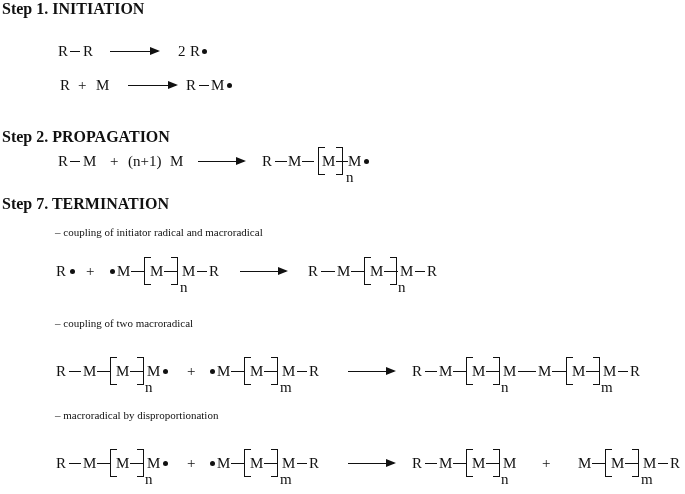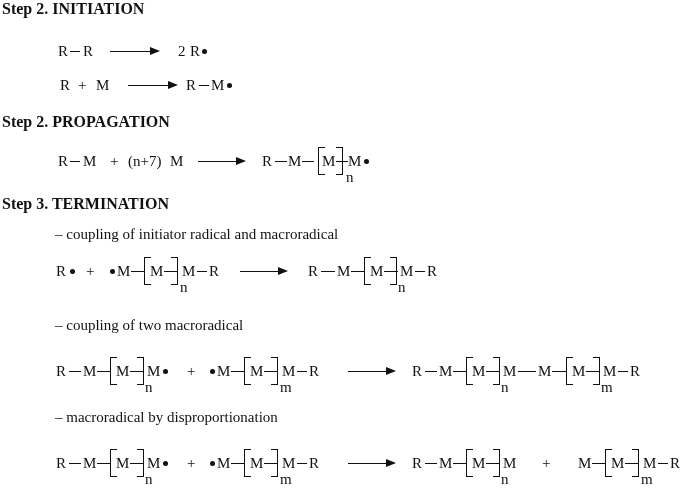--- a/index.html
+++ b/index.html
@@ -1,37 +1,37 @@
 <!DOCTYPE html>
 <html><head>
   <meta charset="utf-8">
   <style>
     html, body { margin: 0; padding: 0; background: #ffffff; }
     body { width: 685px; height: 494px; position: relative; overflow: hidden;
            font-family: "Liberation Serif", "DejaVu Serif", serif; color: #111; }
     .heading { position: absolute; font-weight: bold; font-size: 16px; left: 2px; white-space: nowrap; }
-    .note { position: absolute; font-size: 15px; white-space: nowrap; }
+    .note { position: absolute; font-size: 11px; white-space: nowrap; }
     .eq { position: absolute; height: 40px; }
     .tok { position: absolute; font-size: 15px; line-height: 18px; white-space: nowrap; top: 0; }
     .sub { position: absolute; font-size: 15px; line-height: 16px; white-space: nowrap; top: 17px; }
     .bond { position: absolute; height: 1.2px; background: #111; top: 9px; }
     .arrow { position: absolute; height: 1.2px; background: #111; top: 9px; }
     .arrow::after { content: ""; position: absolute; right: -2px; top: -4px;
                     border-left: 10px solid #111; border-top: 4.5px solid transparent; border-bottom: 4.5px solid transparent; }
     .brk { position: absolute; top: -5px; width: 6px; height: 26px; border-top: 1.2px solid #111; border-bottom: 1.2px solid #111; }
     .brk.l { border-left: 1.2px solid #111; }
     .brk.r { border-right: 1.2px solid #111; }
     .dot { position: absolute; width: 5px; height: 5px; border-radius: 50%; background: #111; top: 7px; }
   </style>
 </head>
 <body>
 
-<div class="heading" style="top:0px">Step 2. INITIATION</div>
-<div class="heading" style="top:113px">Step 2. PROPAGATION</div>
-<div class="heading" style="top:195px">Step 3. TERMINATION</div>
+<div class="heading" style="top:0px">Step 1. INITIATION</div>
+<div class="heading" style="top:128px">Step 2. PROPAGATION</div>
+<div class="heading" style="top:195px">Step 7. TERMINATION</div>
 
 <div class="note" style="left:55px; top:226px">– coupling of initiator radical and macroradical</div>
 <div class="note" style="left:55px; top:317px">– coupling of two macroradical</div>
 <div class="note" style="left:55px; top:409px">– macroradical by disproportionation</div>
 
 <div class="eq" style="left:0; top:42px; width:685px">
   <span class="tok" style="left:58px">R</span>
   <span class="bond" style="left:70px; width:10px"></span>
   <span class="tok" style="left:83px">R</span>
   <span class="arrow" style="left:110px; width:48px"></span>
@@ -49,21 +49,21 @@
   <span class="bond" style="left:199px; width:10px"></span>
   <span class="tok" style="left:211px">M</span>
   <span class="dot" style="left:227px"></span>
 </div>
 
 <div class="eq" style="left:0; top:152px; width:685px">
   <span class="tok" style="left:58px">R</span>
   <span class="bond" style="left:70px; width:10px"></span>
   <span class="tok" style="left:83px">M</span>
   <span class="tok" style="left:110px">+</span>
-  <span class="tok" style="left:128px">(n+7)</span>
+  <span class="tok" style="left:128px">(n+1)</span>
   <span class="tok" style="left:170px">M</span>
   <span class="arrow" style="left:198px; width:46px"></span>
   <span class="tok" style="left:262px">R</span>
   <span class="bond" style="left:275px; width:12px"></span>
   <span class="tok" style="left:288px">M</span>
   <span class="bond" style="left:302px; width:12px"></span>
   <span class="brk l" style="left:318px"></span>
   <span class="tok" style="left:322px">M</span>
   <span class="brk r" style="left:336px"></span>
   <span class="bond" style="left:336px; width:12px"></span>

